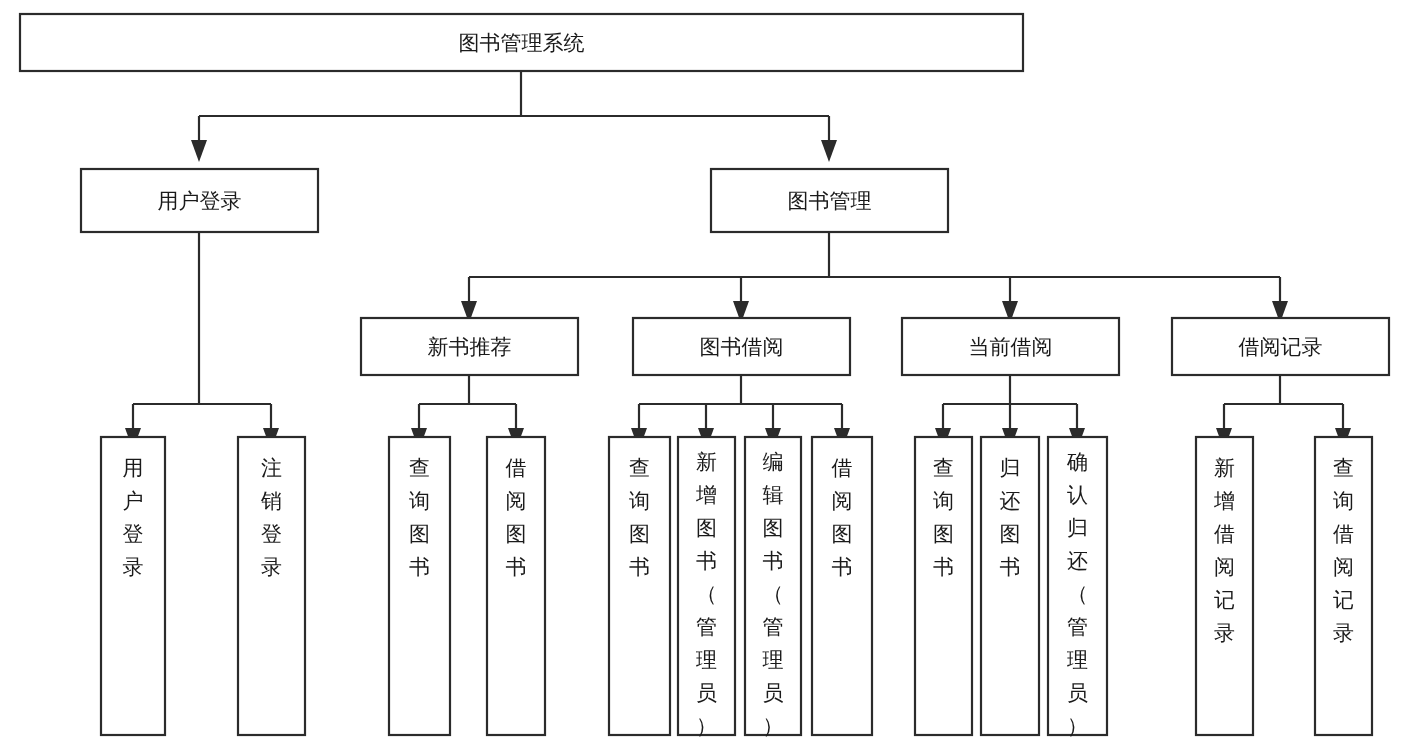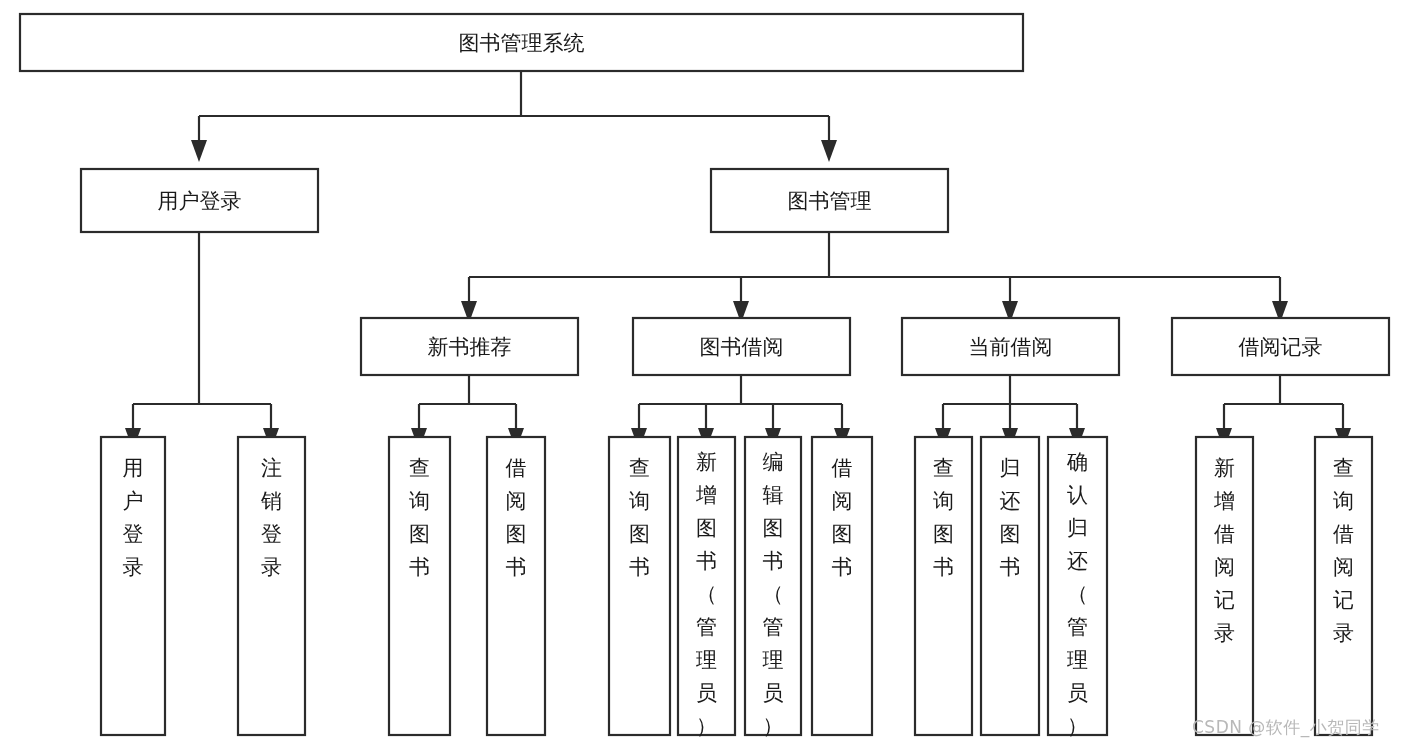--- a/index.html
+++ b/index.html
@@ -217,15 +217,14 @@
           <rect x="1196" y="437" width="57" height="298" class="node-box"></rect>
           <text x="1224.5" y="474.76" class="node-label-vertical"><tspan x="1224.5" dy="0">新</tspan><tspan x="1224.5" dy="33">增</tspan><tspan x="1224.5" dy="33">借</tspan><tspan x="1224.5" dy="33">阅</tspan><tspan x="1224.5" dy="33">记</tspan><tspan x="1224.5" dy="33">录</tspan></text>
         </g>
         <g>
           <rect x="1315" y="437" width="57" height="298" class="node-box"></rect>
           <text x="1343.5" y="474.76" class="node-label-vertical"><tspan x="1343.5" dy="0">查</tspan><tspan x="1343.5" dy="33">询</tspan><tspan x="1343.5" dy="33">借</tspan><tspan x="1343.5" dy="33">阅</tspan><tspan x="1343.5" dy="33">记</tspan><tspan x="1343.5" dy="33">录</tspan></text>
         </g>
       </g>
   </svg>
 
-  <div class="watermark-text" style="left: 1192px; top: 716px; color: rgb(184, 184, 184);">CSDN @软件_小贺同学</div>
 
 </div>
 
 </body></html>

